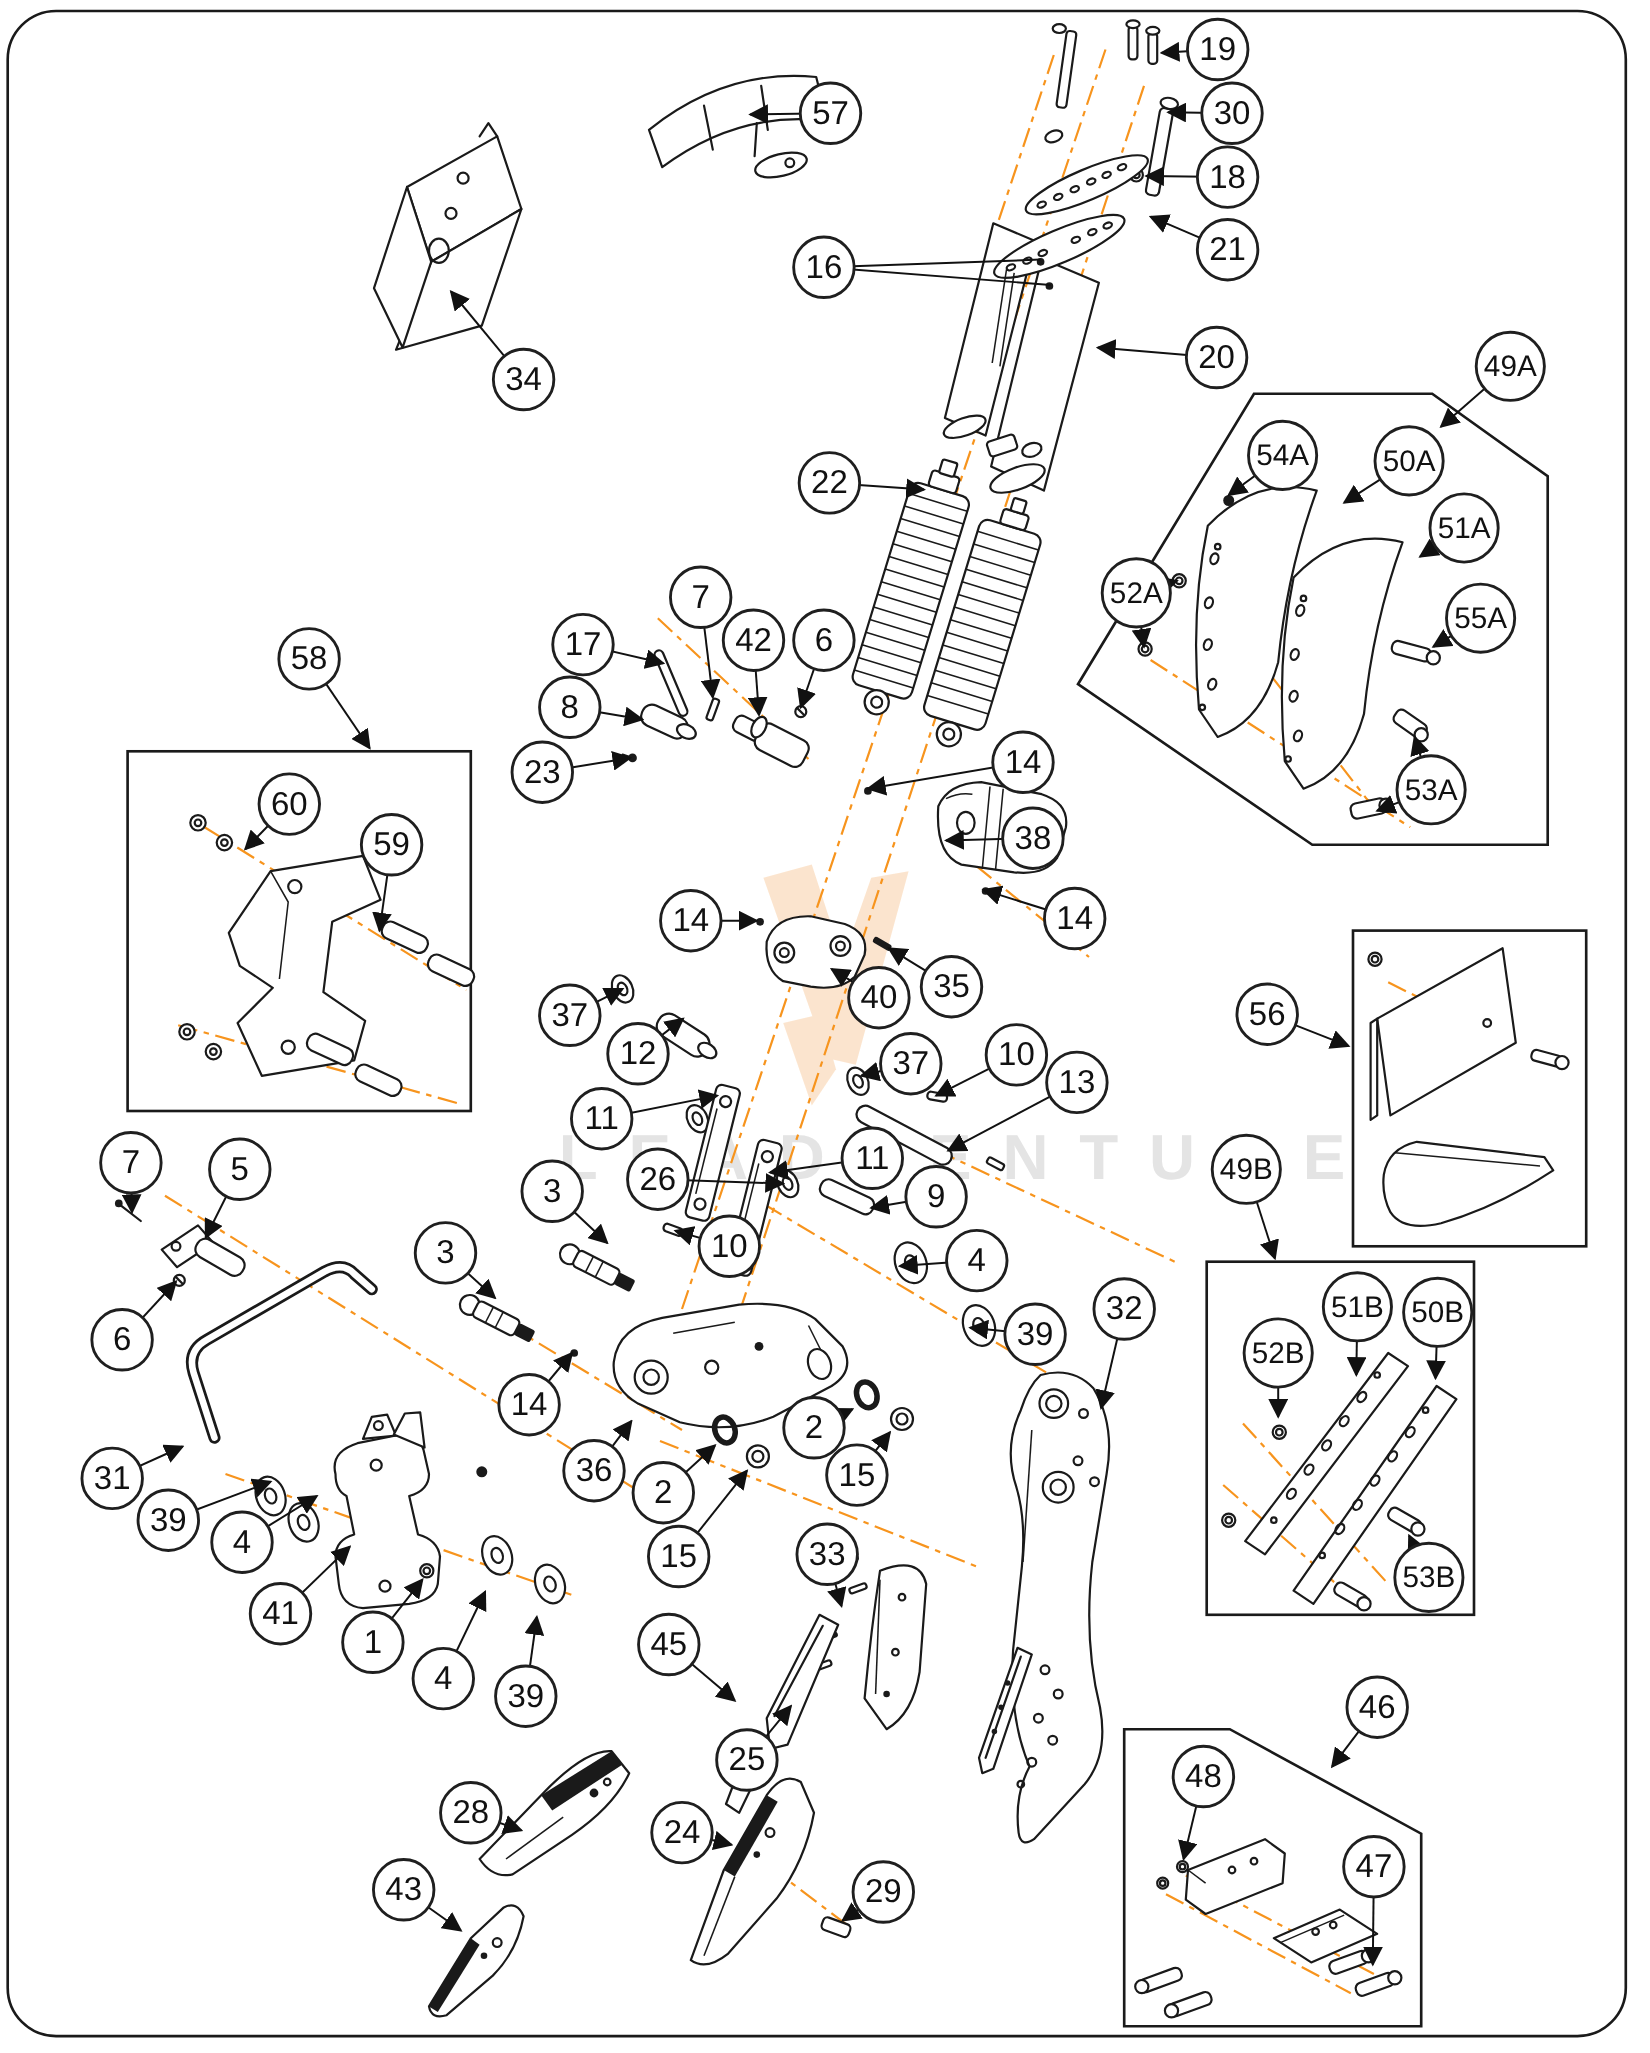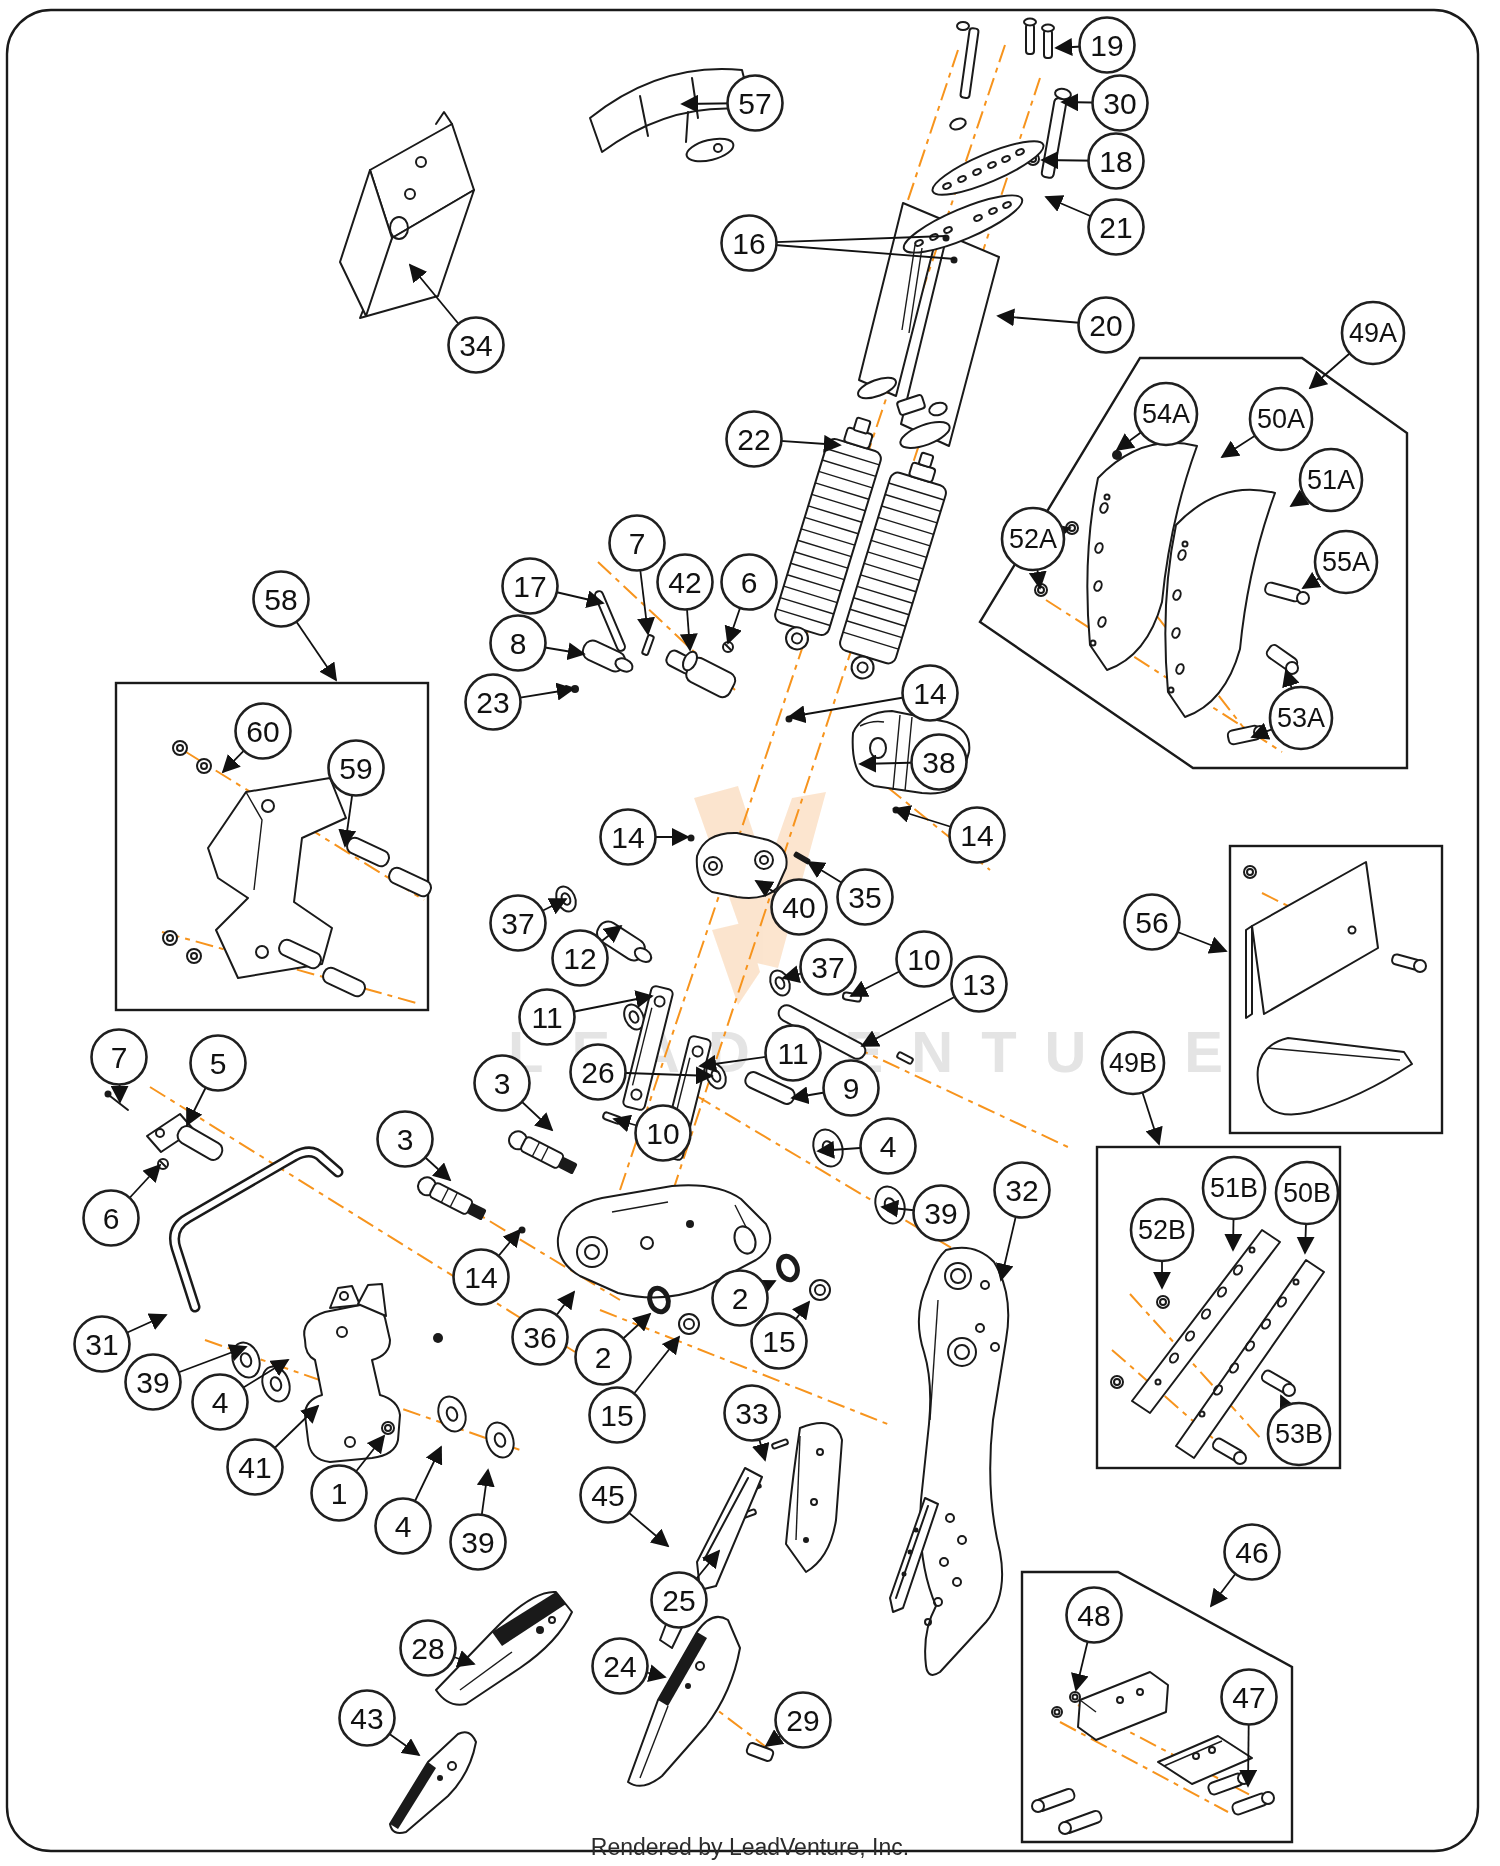--- a/index.html
+++ b/index.html
@@ -980,14 +980,13 @@
           <circle cx="263" cy="731" r="27.5" class="callout-circle"></circle>
           <text x="263" y="731" class="callout-text" font-size="30" text-anchor="middle" dominant-baseline="central">60</text>
         </g>
         <g>
           <circle cx="356" cy="768" r="27.5" class="callout-circle"></circle>
           <text x="356" y="768" class="callout-text" font-size="30" text-anchor="middle" dominant-baseline="central">59</text>
         </g>
       </g>
 </svg>
 
-<div id="footer">Rendered by LeadVenture, Inc.</div>
 </div>
 
 </body></html>

